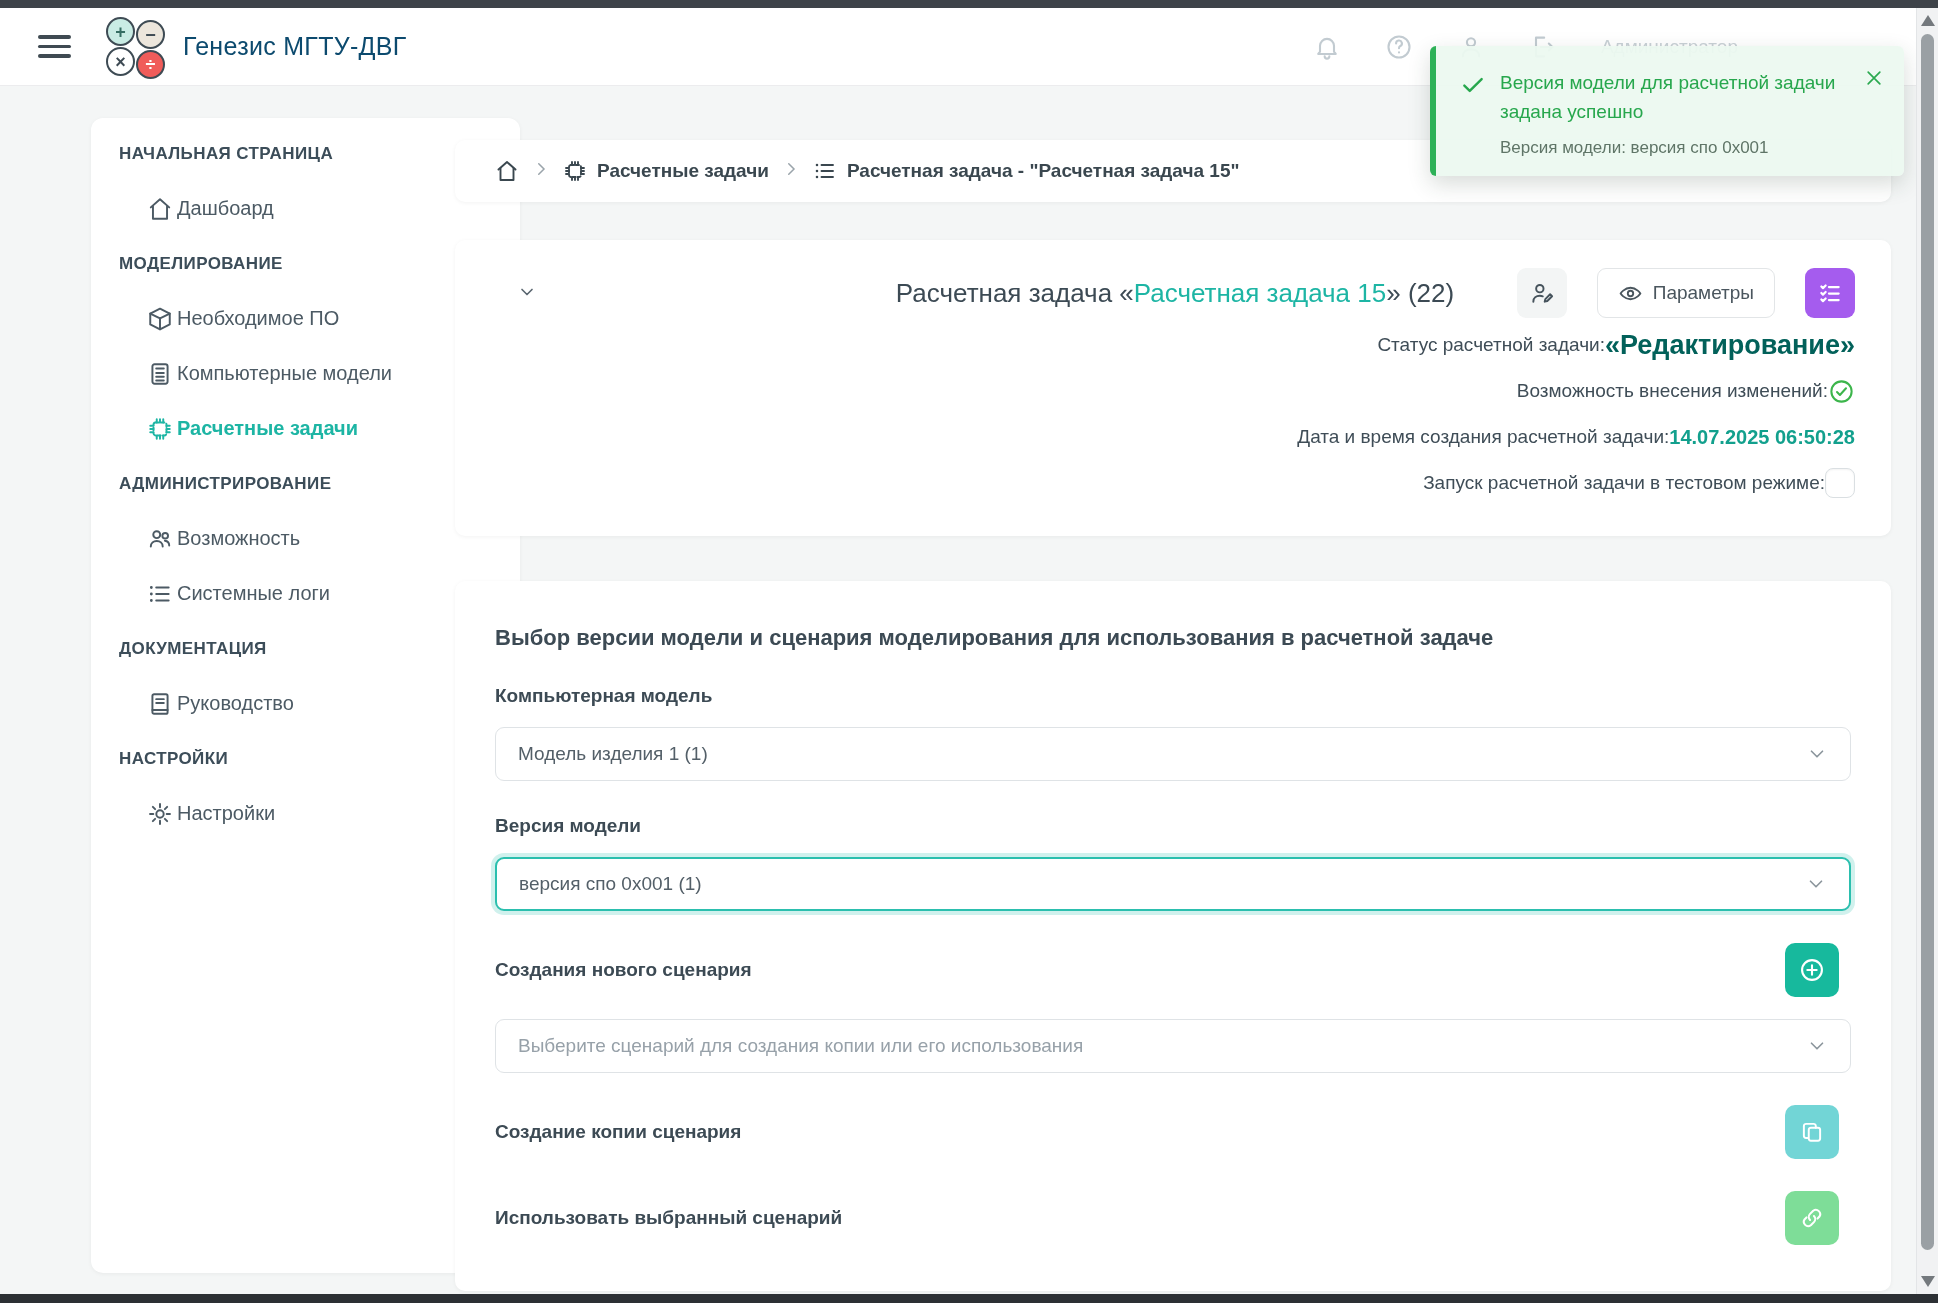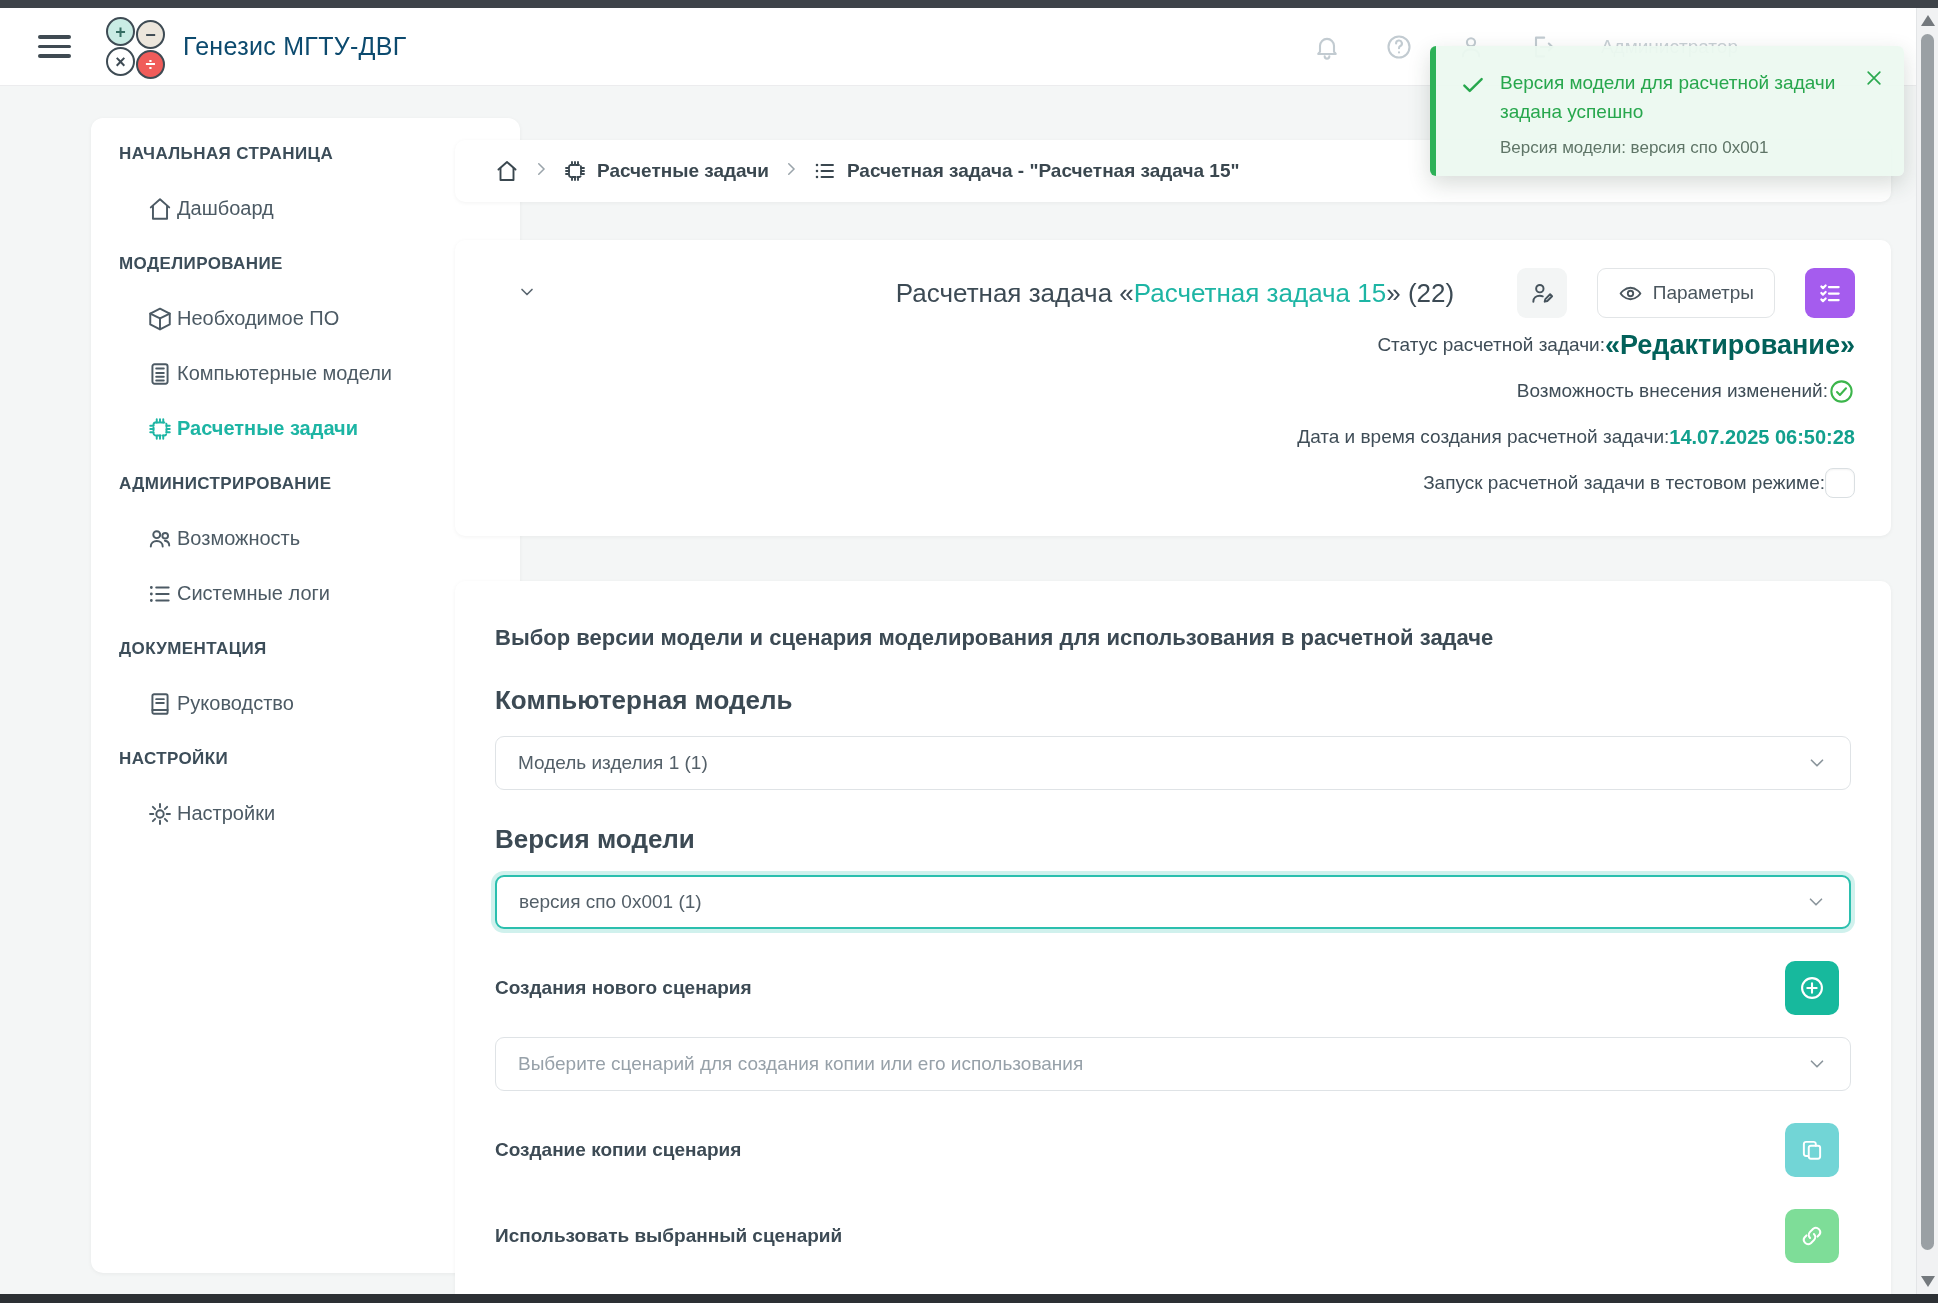--- a/index.html
+++ b/index.html
@@ -59,21 +59,21 @@
   .btn-params{height:50px;border:1px solid #e2e5e7;border-radius:9px;background:#fff;display:flex;align-items:center;gap:10px;padding:0 20px;font-size:19px;color:#4a565e;cursor:pointer;}
   .btn-purple{background:#a55cee;}
   .c1-row{display:flex;justify-content:flex-end;align-items:center;min-height:46px;}
   .c1-label{font-size:19px;color:#3f4d57;}
   .status-value{font-size:27px;font-weight:bold;color:#02615a;}
   .date-value{font-size:20px;font-weight:bold;color:#12a08d;}
   .checkbox{width:30px;height:30px;border:1px solid #dadfe2;border-radius:8px;background:#fff;box-shadow:inset 0 1px 2px rgba(0,0,0,.05);cursor:pointer;}
 
   .card2{margin-top:45px;padding:44px 40px 46px 40px;}
   .c2-title{font-size:22px;font-weight:bold;color:#3c4a54;}
-  .fld-label{font-size:26px;font-weight:bold;color:#3c4a54;margin-top:34px;margin-bottom:20px;}
+  .fld-label{font-size:19px;font-weight:bold;color:#3c4a54;margin-top:34px;margin-bottom:20px;}
   .select{height:54px;border:1px solid #dfe3e6;border-radius:9px;background:#fff;display:flex;align-items:center;justify-content:space-between;padding:0 22px;font-size:19px;color:#535f68;cursor:pointer;}
   .select svg{stroke:#8b959c;flex:none;}
   .select .ph{color:#97a1a9;}
   .select-accent{border:2px solid #2bbfae;box-shadow:0 0 0 4px rgba(43,191,174,.22);}
   .row-action{display:flex;justify-content:space-between;align-items:center;margin-top:32px;}
   .row-action .fl{font-size:19px;font-weight:bold;color:#3c4a54;}
   .btn-action{width:54px;height:54px;border-radius:10px;border:none;cursor:pointer;display:flex;align-items:center;justify-content:center;margin-right:12px;padding:0;}
   .btn-plus{background:#17b99d;}
   .btn-copy{background:#72d5d6;}
   .btn-use{background:#7edd98;}

